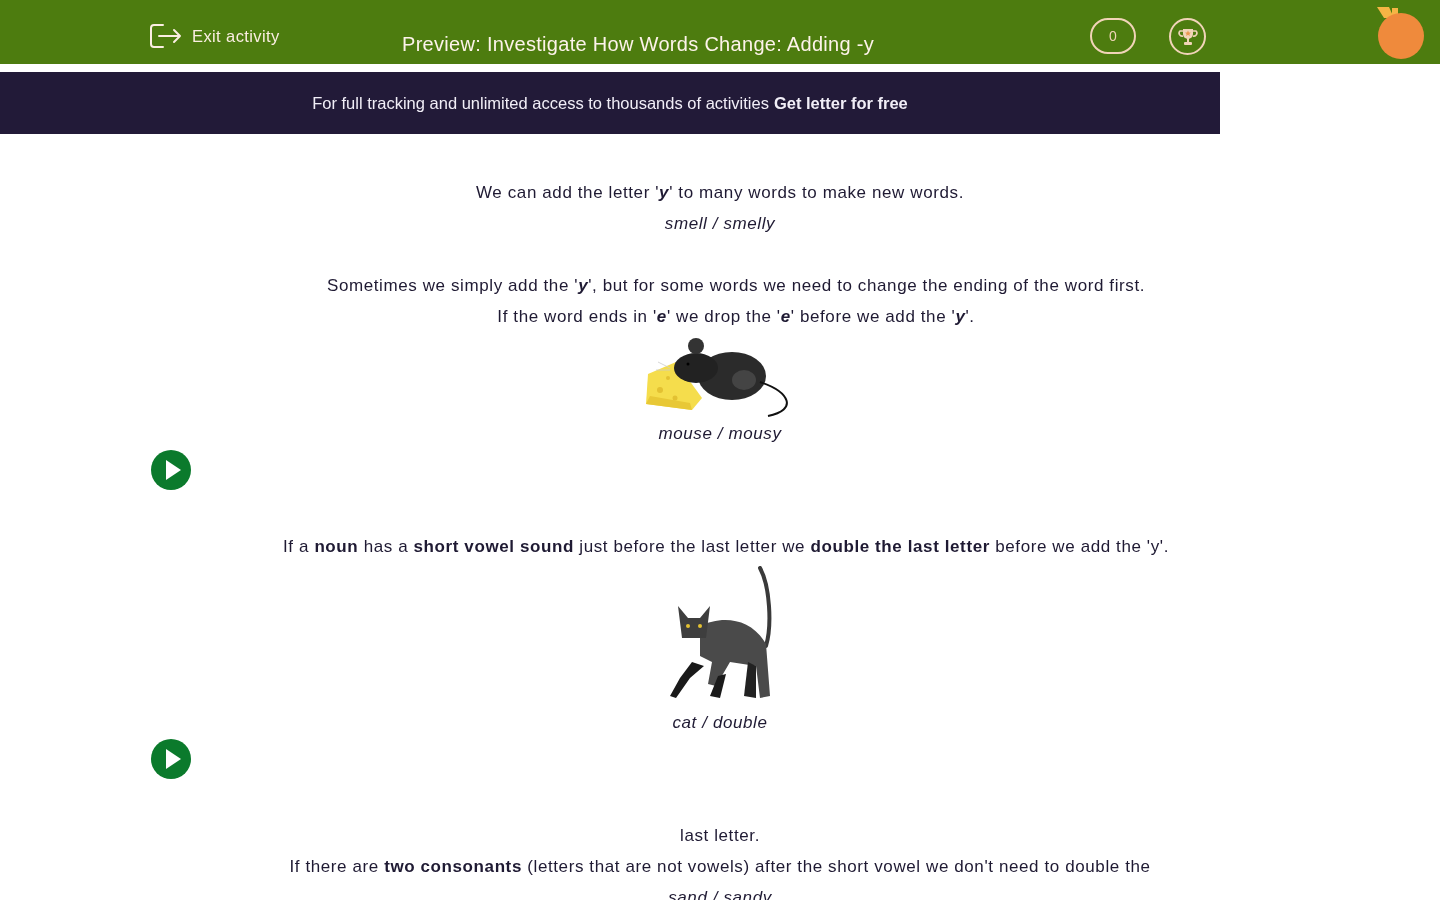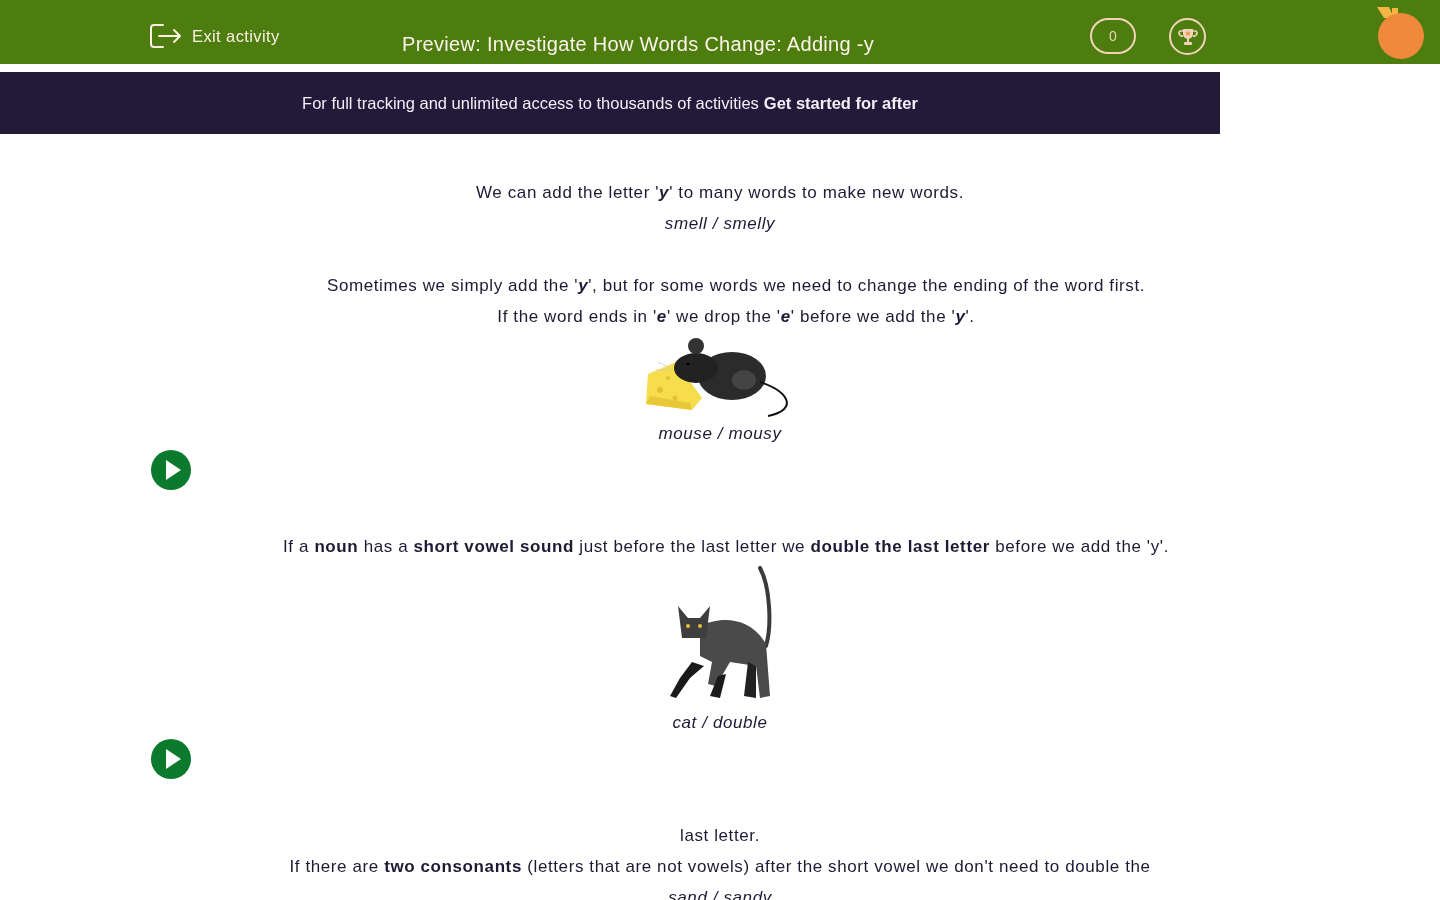--- a/index.html
+++ b/index.html
@@ -54,21 +54,21 @@
   </div>
   <svg class="logo" viewBox="0 0 60 60">
     <path d="M3 3 L15 3 L20 14 L10 14 Z" fill="#f5b545"></path>
     <rect x="18" y="4" width="6" height="11" fill="#f5b545"></rect>
     <circle cx="27" cy="32" r="23" fill="#ef8a3c"></circle>
   </svg>
 </div>
 
 <div class="banner">
   <span>For full tracking and unlimited access to thousands of activities</span>
-  <span class="cta">Get started for after</span>
+  <span class="cta">Get letter for free</span>
 </div>
 
 <div class="content">
 
   <div class="para" style="top:43px;">
     <div><span>We can add the letter '</span><span class="bi">y</span><span>' to many words to make new words.</span></div>
     <div><i>smell / smelly</i></div>
   </div>
 
   <div class="para" style="top:136px;margin-left:16px;">

